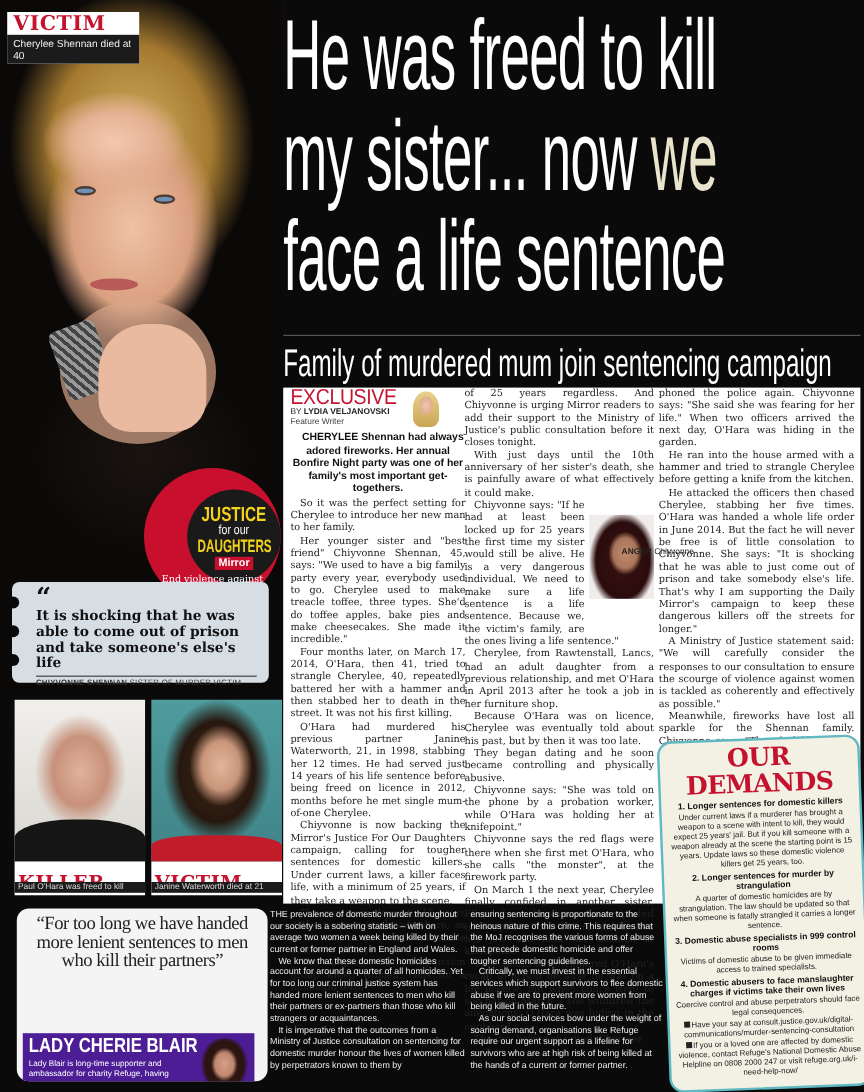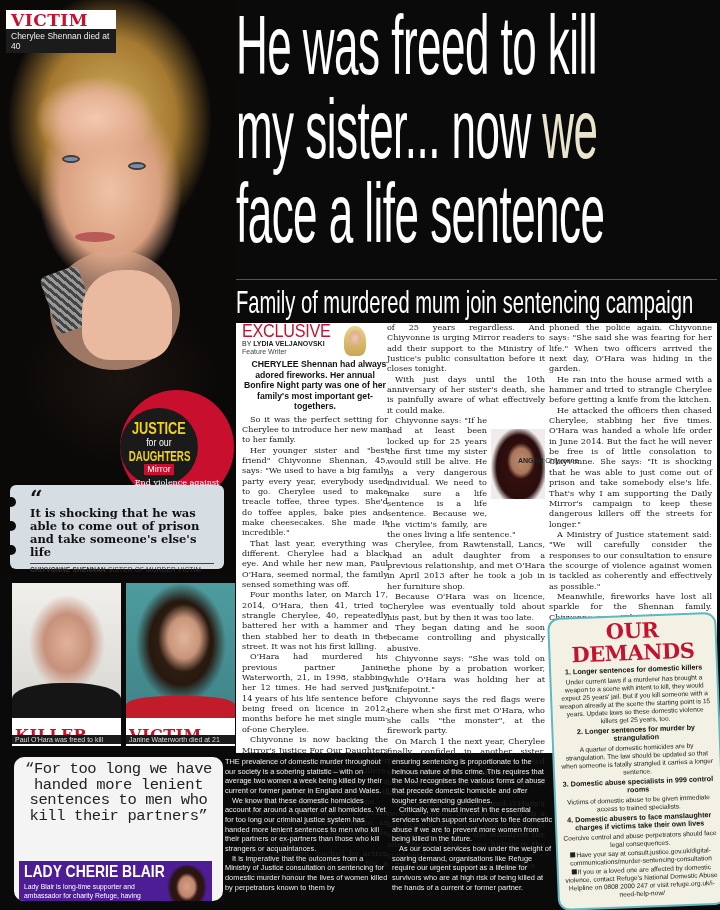--- a/index.html
+++ b/index.html
@@ -19,26 +19,26 @@
 #hero .choker{position:absolute;left:48px;top:270px;width:40px;height:60px;background:repeating-linear-gradient(60deg,#999 0 3px,#444 3px 6px);transform:rotate(-20deg);border-radius:6px}
 .lbl-victim-top{left:6px;top:10px;background:#fff;padding:1px 6px 0 6px}
 .lbl-red{font-family:"DejaVu Serif",serif;font-weight:bold;color:#c4122f;font-size:17px;line-height:18px;letter-spacing:.5px}
 .lbl-cap{background:#1b1b1b;color:#eee;font-size:8.5px;padding:2px 5px;width:100%}
 
 #headline{left:236px;top:4px;width:484px;color:#fff;font-family:"Liberation Sans",sans-serif;font-size:83px;line-height:84px;transform:scaleX(.53);transform-origin:0 0;white-space:nowrap;width:920px;letter-spacing:-1px}
 #headline .hl{color:#e9e5cd}
 #subhead{left:236px;top:285px;color:#fff;font-size:32px;line-height:34px;transform:scaleX(.63);transform-origin:0 0;white-space:nowrap}
 .rule{left:236px;top:279px;width:481px;height:1px;background:#555}
 
-#badge{left:120px;top:390px;width:114px;height:114px;border-radius:50%;background:#c8102e;display:flex;align-items:center;justify-content:flex-start}
+#badge{left:120px;top:390px;width:114px;height:114px;border-radius:50%;background:#c8102e;display:flex;align-items:center;justify-content:flex-end}
 #badge .inner{width:78px;height:78px;border-radius:50%;background:#1a1a1a;display:flex;flex-direction:column;align-items:center;justify-content:center;text-align:center;line-height:1}
 #badge .j{color:#f2d21a;font-size:17px;font-weight:bold;transform:scaleX(.75)}
 #badge .f{color:#fff;font-size:11px;transform:scaleX(.8)}
 #badge .d{color:#f2d21a;font-size:15px;font-weight:bold;transform:scaleX(.65)}
-#badge .m{background:#c8102e;color:#fff;font-size:9px;font-weight:normal;padding:1px 3px;margin-top:1px}
+#badge .m{background:#c8102e;color:#fff;font-size:9px;font-weight:bold;padding:1px 3px;margin-top:1px}
 #badge .ring{position:absolute;bottom:8px;left:0;width:100%;text-align:center;color:#fff;font-family:"DejaVu Serif",serif;font-size:8px}
 
 #quote{left:10px;top:485px;width:214px;height:84px;background:#d6dde3;border-radius:6px;padding:6px 10px 4px 20px}
 #quote .qm{font-family:"DejaVu Serif",serif;font-size:22px;font-weight:bold;line-height:14px;color:#111}
 #quote .qt{font-family:"DejaVu Serif",serif;font-weight:bold;font-size:11.5px;line-height:13px;color:#111;margin-top:2px}
 #quote .qa{font-size:6.5px;margin-top:4px;border-top:1px solid #444;padding-top:2px;color:#333;letter-spacing:.2px}
 #quote .qa b{font-weight:bold}
 #quote .hole{position:absolute;left:-4px;width:10px;height:10px;border-radius:50%;background:#0a0a0a}
 
 .mug{position:absolute;top:583px;width:109px;height:163px;background:#222;overflow:hidden}
@@ -76,21 +76,21 @@
 .email{font-family:"Liberation Sans",sans-serif;font-weight:bold;font-size:7px;text-align:right;border-top:1px solid #222;margin-top:2px;padding-top:1px}
 .twitter{font-family:"Liberation Sans",sans-serif;font-size:6.5px;text-align:right;color:#555}
 
 #demands{left:547px;top:615px;width:169px;height:293px;background:#f2f1e4;border:2px solid #5fb8c2;border-radius:12px;padding:3px 5px;transform:rotate(-2.2deg);transform-origin:50% 0;text-align:center;font-size:6.6px;line-height:8px;color:#222}
 #demands .dt{font-family:"DejaVu Serif",serif;font-weight:bold;font-size:21px;line-height:22px;color:#c4122f;letter-spacing:-.5px}
 #demands h4{font-size:7.2px;line-height:8.5px;font-weight:bold;margin-top:2px;color:#111}
 #demands p{margin-top:1px}
 #demands .sq{display:inline-block;width:5px;height:5px;background:#222;margin-right:1px;vertical-align:middle}
 
 #cherie{left:14px;top:757px;width:209px;height:144px;background:#f4f4f4;border-radius:10px;overflow:hidden}
-#cherie .cq{font-family:Liberation Mono, monospace;font-size:15.5px;line-height:15.5px;text-align:center;color:#222;padding:5px 3px 0;letter-spacing:-.4px}
+#cherie .cq{font-family:Liberation Serif, serif;font-size:15.5px;line-height:15.5px;text-align:center;color:#222;padding:5px 3px 0;letter-spacing:-.4px}
 #cherie .red{position:absolute;left:5px;top:104px;width:193px;height:52px;background:#4c1d95;padding:2px 5px}
 #cherie .cn{color:#fff;font-weight:bold;font-size:17px;line-height:18px;transform:scaleX(.82);transform-origin:0 0;white-space:nowrap}
 #cherie .cd{color:#fff;font-size:6.8px;line-height:9px;width:145px;margin-top:1px}
 #cherie .cph{position:absolute;right:3px;bottom:0;width:44px;height:48px;border-radius:50% 50% 0 0;background:radial-gradient(ellipse 11px 14px at 22px 22px,#d79f86 0,#bf8670 70%,transparent 100%),radial-gradient(ellipse 20px 24px at 22px 22px,#3a1e16 0,#2a140f 80%,transparent 100%)}
 
 #oped{left:225px;top:757px;width:330px;height:142px}
 .oc{position:absolute;top:0;font-size:7.4px;line-height:9.65px;color:#eee;text-align:left}
 #oc1{left:0;width:165px}
 #oc2{left:167px;width:162px}
 .oc p{text-indent:7px}
@@ -160,21 +160,20 @@
 
 <div id="article" class="abs">
   <div id="c1" class="col">
     <div class="author-ph"></div>
     <div class="excl">EXCLUSIVE</div>
     <div class="byline"><span>BY </span><b>LYDIA VELJANOVSKI</b></div>
     <div class="role">Feature Writer</div>
     <p class="intro">CHERYLEE Shennan had always adored fireworks. Her annual Bonfire Night party was one of her family's most important get-togethers.</p>
     <p>So it was the perfect setting for Cherylee to introduce her new man to her family.</p>
     <p>Her younger sister and "best friend" Chiyvonne Shennan, 45, says: "We used to have a big family party every year, everybody used to go. Cherylee used to make treacle toffee, three types. She'd do toffee apples, bake pies and make cheesecakes. She made it incredible."</p>
-    <p>That last year, everything was different. Cherylee had a black eye. And while her new man, Paul O'Hara, seemed normal, the family sensed something was off.</p>
     <p>Four months later, on March 17, 2014, O'Hara, then 41, tried to strangle Cherylee, 40, repeatedly battered her with a hammer and then stabbed her to death in the street. It was not his first killing.</p>
     <p>O'Hara had murdered his previous partner Janine Waterworth, 21, in 1998, stabbing her 12 times. He had served just 14 years of his life sentence before being freed on licence in 2012, months before he met single mum-of-one Cherylee.</p>
     <p>Chiyvonne is now backing the Mirror's Justice For Our Daughters campaign, calling for tougher sentences for domestic killers. Under current laws, a killer faces life, with a minimum of 25 years, if they take a weapon to the scene.</p>
     <p>The minimum drops to 15 years if the weapon is already there, as is the case in most male-on-female domestic killings.</p>
     <p>The campaign, backed by action group Killed Women, calls for a minimum term</p>
   </div>
 
   <div id="c2" class="col">
     <p class="noind">of 25 years regardless. And Chiyvonne is urging Mirror readers to add their support to the Ministry of Justice's public consultation before it closes tonight.</p>
     <p>With just days until the 10th anniversary of her sister's death, she is painfully aware of what effectively it could make.</p>

